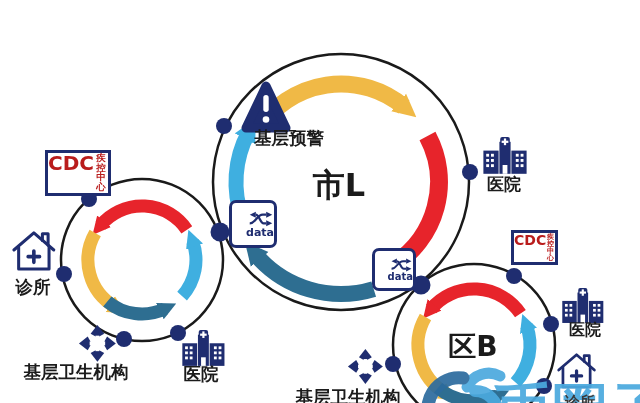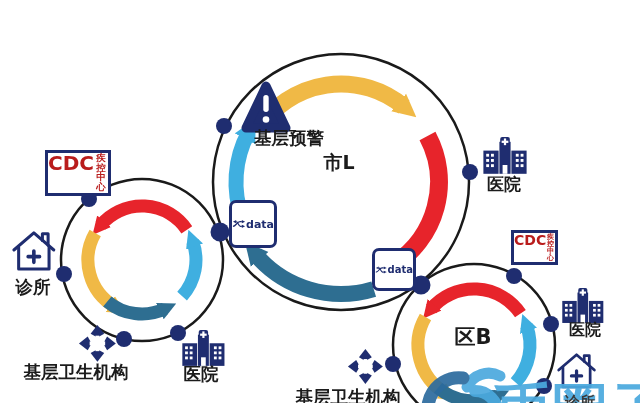--- a/index.html
+++ b/index.html
@@ -6,21 +6,21 @@
   #stage{position:relative;width:640px;height:374px;background:#ffffff;overflow:hidden;
          font-family:"DejaVu Sans","Liberation Sans",sans-serif;margin-top:42px;}
   #diagram-svg{position:absolute;left:0;top:0;z-index:1;}
   .lbl{position:absolute;transform:translateX(-50%);z-index:2;font-weight:700;color:#1b1b1b;
        white-space:nowrap;line-height:1.1;}
   .cdc-box{position:absolute;z-index:2;background:#fff;border:3px solid #1F2D70;text-align:center;
            display:flex;justify-content:center;color:#b91c1c;}
   .cdc-title{font-weight:700;line-height:1;}
   .cdc-sub{font-weight:700;line-height:1;margin-top:1px;font-family:Liberation Mono, monospace;}
   .data-box{position:absolute;z-index:2;background:#fff;border:3px solid #1F2D70;border-radius:7px;
-            display:flex;flex-direction:row;align-items:center;justify-content:center;color:#1F2D70;}
+            display:flex;flex-direction:column;align-items:flex-end;justify-content:center;color:#1F2D70;}
   .data-box span{font-weight:700;line-height:1;}
   #watermark-text{position:absolute;z-index:3;font-weight:700;color:#4BA9DE;opacity:0.93;
                   letter-spacing:2px;white-space:nowrap;line-height:1;}
 </style>
 </head>
 <body>
 
 <div id="stage">
 
   <svg id="diagram-svg" width="640" height="403" viewBox="0 0 640 403">
@@ -143,28 +143,28 @@
 
     <g opacity="0.92" fill="none" stroke-linecap="round">
       <path d="M 467 345 A 24 24 0 0 1 500 334" stroke="#4BA9DE" stroke-width="11"></path>
       <path d="M 463 336 A 31 31 0 0 0 441 392" stroke="#2C6B9E" stroke-width="13"></path>
       <path d="M 452 372 A 23 23 0 1 0 475 349" stroke="#4BA9DE" stroke-width="12"></path>
       <path d="M 489 390 L 502 400" stroke="#4BA9DE" stroke-width="11"></path>
     </g>
   </svg>
 
   <div class="lbl" style="left:289px;top:87px;font-size:17.5px;">基层预警</div>
-  <div class="lbl" style="left:339px;top:110px;font-size:19px;">市L</div>
+  <div class="lbl" style="left:339px;top:126px;font-size:32px;">市L</div>
   <div class="lbl" style="left:504px;top:133px;font-size:17px;">医院</div>
 
   <div class="lbl" style="left:33px;top:236px;font-size:17.5px;">诊所</div>
   <div class="lbl" style="left:76px;top:321px;font-size:17.5px;">基层卫生机构</div>
   <div class="lbl" style="left:201px;top:323px;font-size:17.5px;">医院</div>
 
-  <div class="lbl" style="left:473px;top:284px;font-size:21px;">区B</div>
+  <div class="lbl" style="left:473px;top:290px;font-size:28px;">区B</div>
   <div class="lbl" style="left:348px;top:346px;font-size:17.5px;">基层卫生机构</div>
   <div class="lbl" style="left:585px;top:279px;font-size:16px;">医院</div>
   <div class="lbl" style="left:580px;top:352px;font-size:15px;color:#3a3a3a;z-index:4;">诊所</div>
 
   <div class="cdc-box" style="left:45px;top:108px;width:60px;height:40px;">
     <div class="cdc-title" style="font-size:20px;">CDC</div>
     <div class="cdc-sub" style="font-size:9.5px;">疾控中心</div>
   </div>
   <div class="cdc-box" style="left:511px;top:188px;width:41px;height:29px;">
     <div class="cdc-title" style="font-size:14px;">CDC</div>

